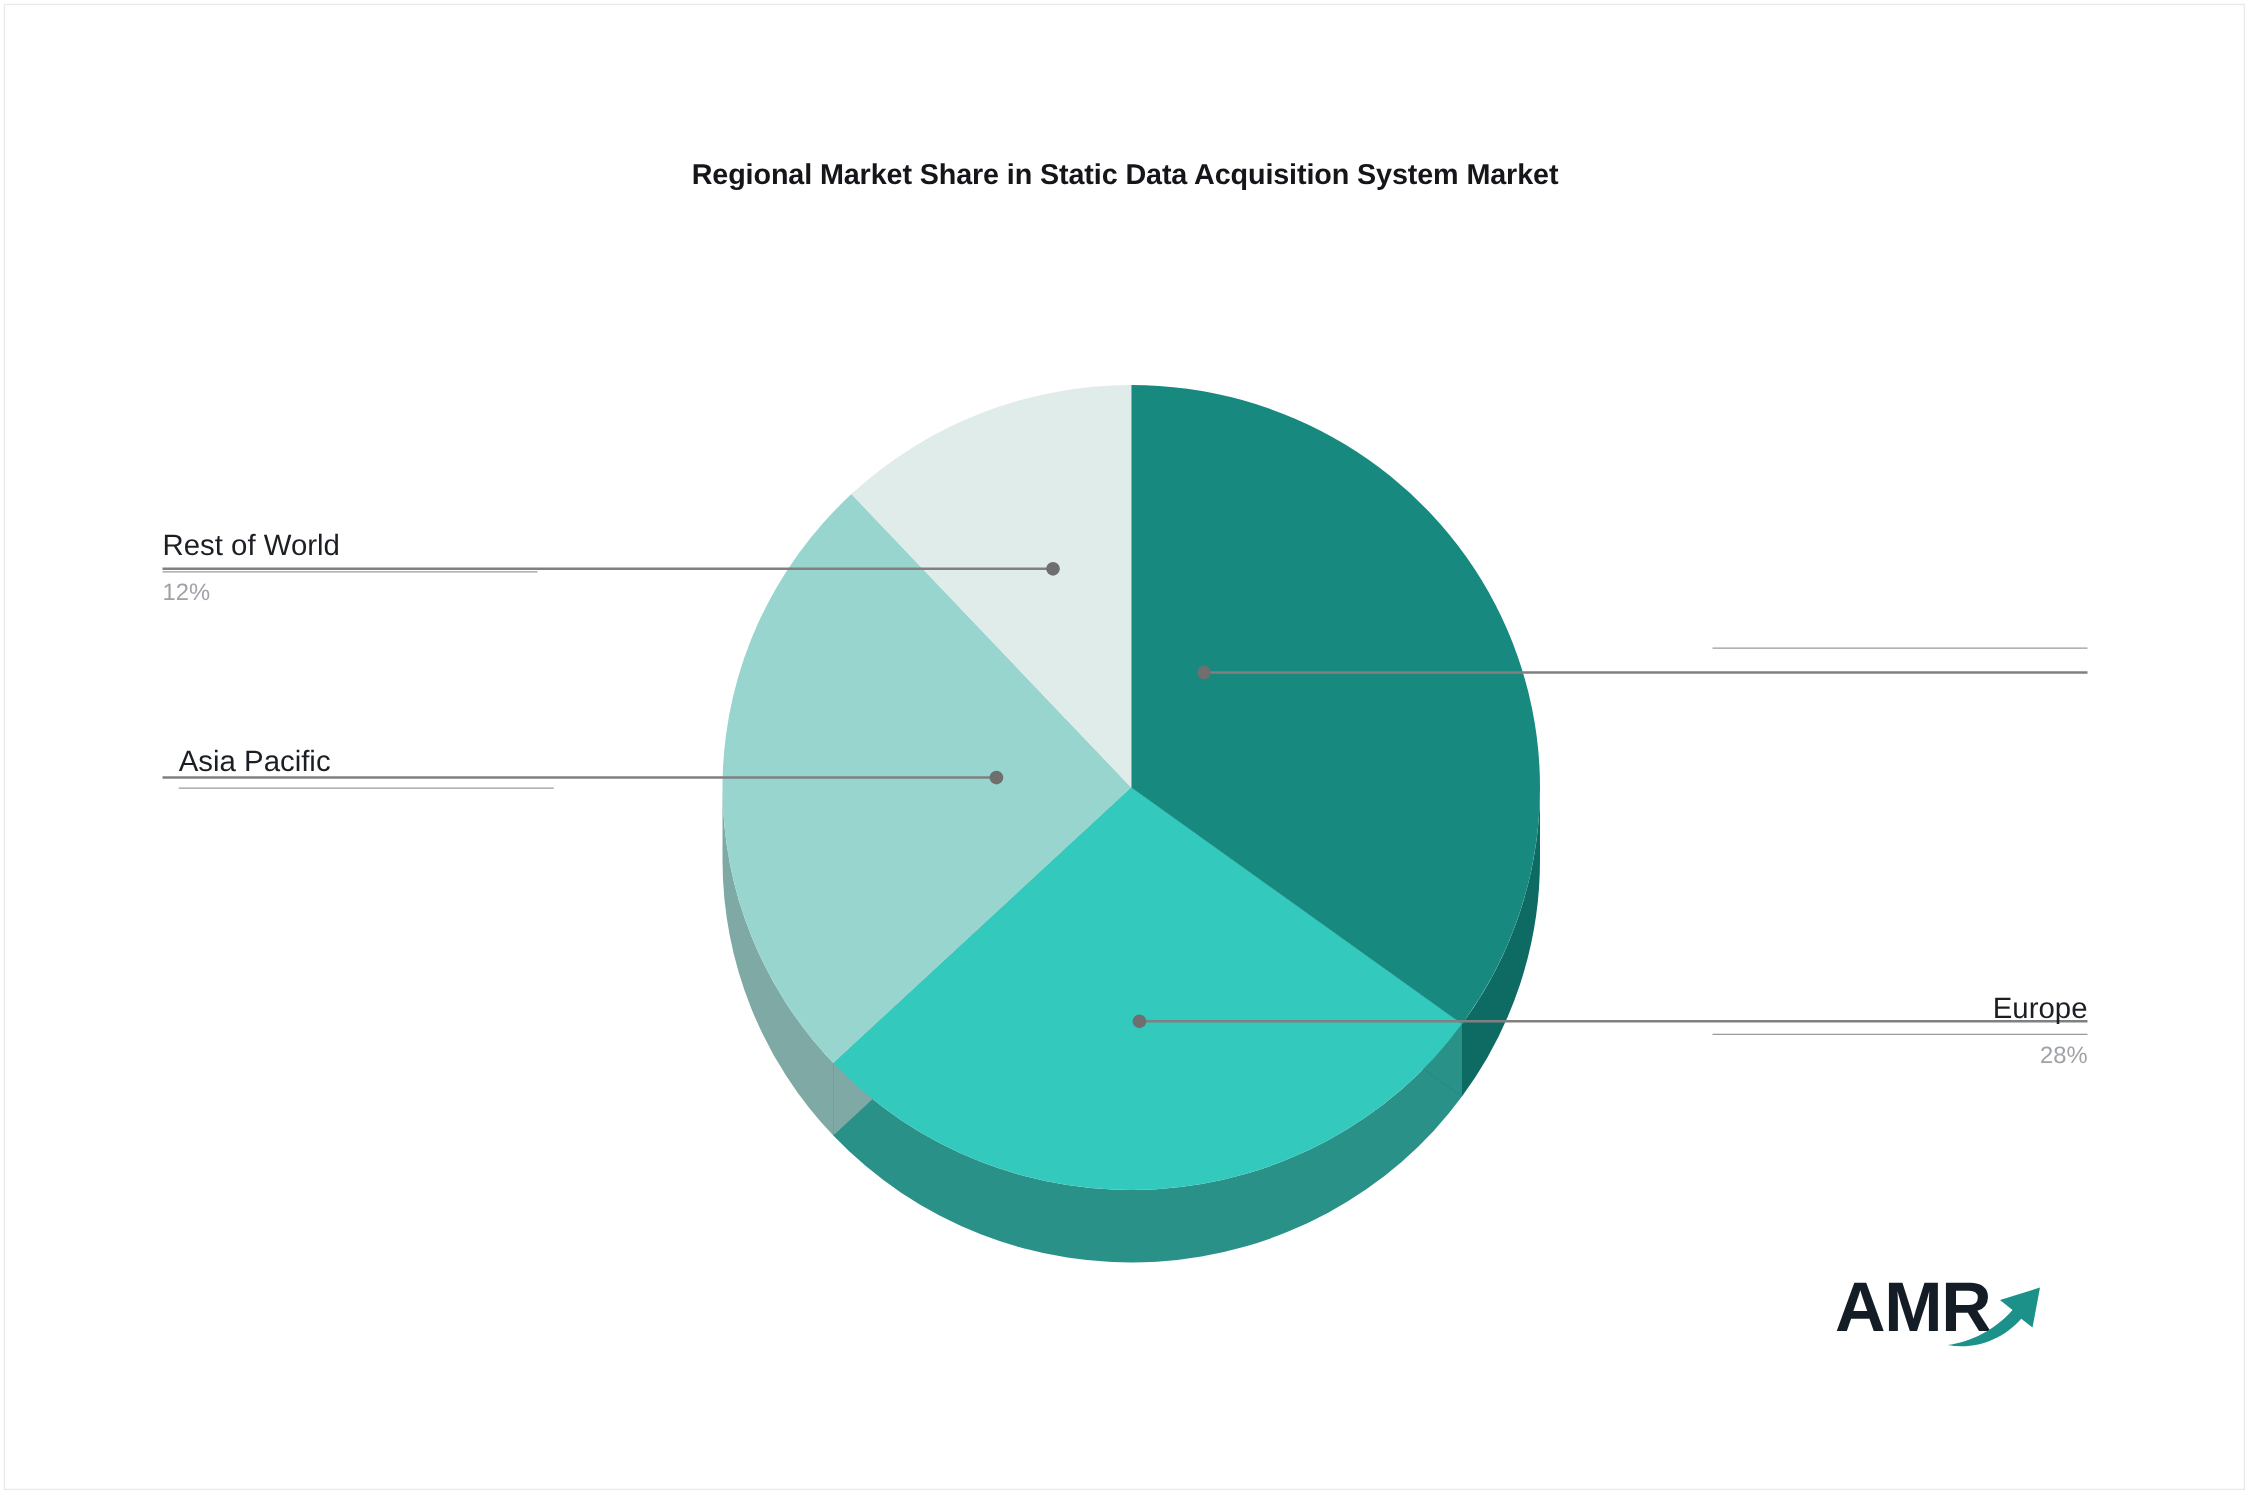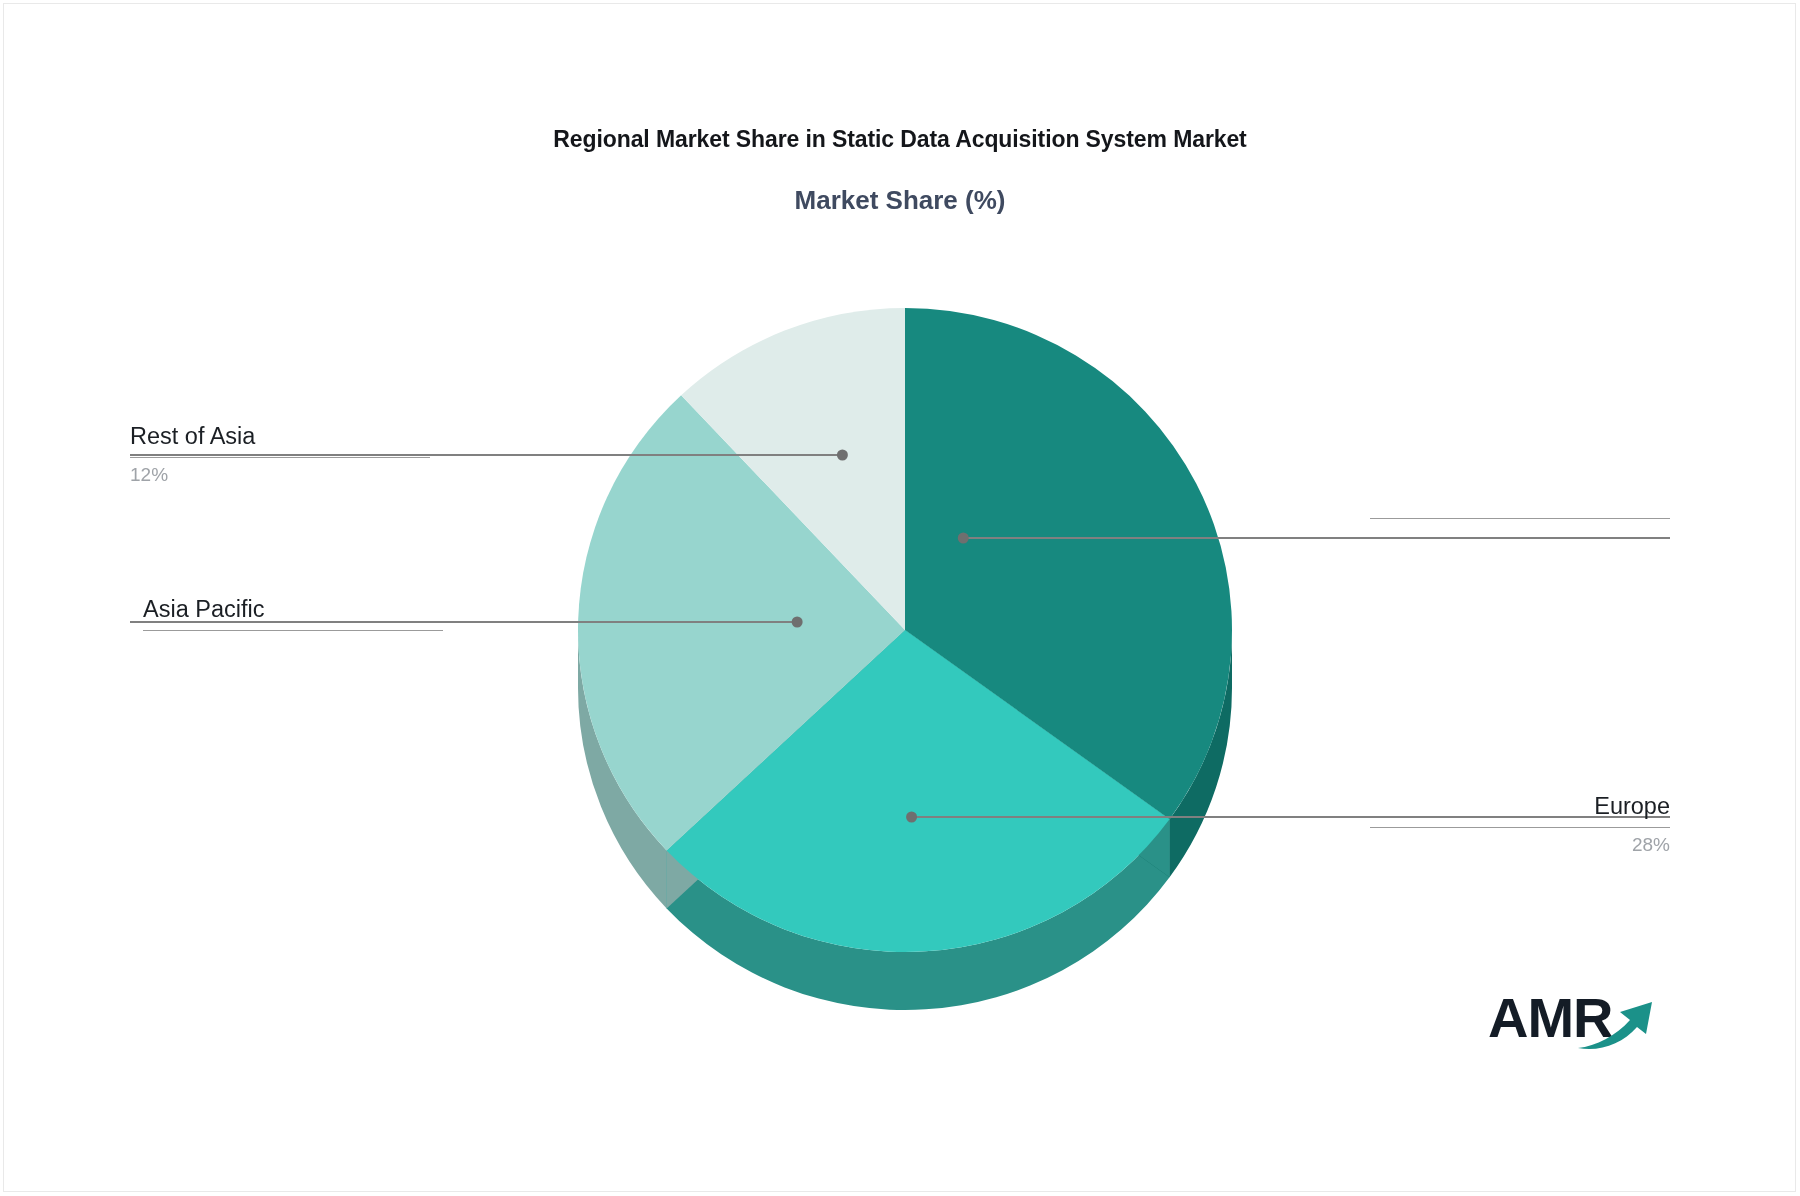--- a/index.html
+++ b/index.html
@@ -79,24 +79,23 @@
 
   #callout-rest-of-world { left: 130px; top: 421px; }
   #callout-asia-pacific  { left: 143px; top: 594px; }
   #callout-north-america { left: 1370px; top: 512px; width: 300px; }
   #callout-europe        { left: 1370px; top: 791px; width: 300px; }
 
   
   #amr-logo {
     position: absolute;
     left: 1468px;
-    top: 980px;
+    top: 1008px;
     width: 175px;
     height: 80px;
-    margin-left: 20px;
   }
   #amr-logo .amr-text {
     position: absolute;
     left: 0; top: 10px;
     font-size: 56px;
     font-weight: bold;
     color: #141c26;
     letter-spacing: -1px;
     line-height: 1;
   }
@@ -104,21 +103,20 @@
 </style>
 </head>
 <body>
 
 <div id="stage">
 
   <div class="frame"></div>
 
   <div class="chart-title">Regional Market Share in Static Data Acquisition System Market</div>
 
-  <div class="chart-subtitle">Market Share (%)</div>
 
   <svg id="pie-svg" width="1800" height="1196">
     <defs></defs>
     <g id="pie-group">
         <path d="M 1232 630
                A 327 322 0 0 1 1169.5485571606077 819.2668512381763
                L 1169.5485571606077 877.2668512381763
                A 327 322 0 0 0 1232 688 Z" fill="#0e6b63"></path>
         <path d="M 1169.5485571606077 819.2668512381763
                A 327 322 0 0 1 666.6272588331985 850.4241681090377
@@ -147,21 +145,21 @@
         <line x1="911.5703999635474" y1="817" x2="1670" y2="817" stroke="#808080" stroke-width="2"></line>
         <circle cx="911.5703999635474" cy="817" r="5.5" fill="#6f6f6f"></circle>
         <line x1="797.1432470709339" y1="622" x2="130" y2="622" stroke="#808080" stroke-width="2"></line>
         <circle cx="797.1432470709339" cy="622" r="5.5" fill="#6f6f6f"></circle>
         <line x1="842.4041010614973" y1="455" x2="130" y2="455" stroke="#808080" stroke-width="2"></line>
         <circle cx="842.4041010614973" cy="455" r="5.5" fill="#6f6f6f"></circle>
       </g>
   </svg>
 
   <div class="callout left" id="callout-rest-of-world">
-    <div class="name">Rest of Asia</div>
+    <div class="name">Rest of World</div>
     <div class="rule"></div>
     <div class="value">12%</div>
   </div>
 
   <div class="callout left" id="callout-asia-pacific">
     <div class="name">Asia Pacific</div>
     <div class="rule"></div>
   </div>
 
   <div class="callout right" id="callout-north-america">

